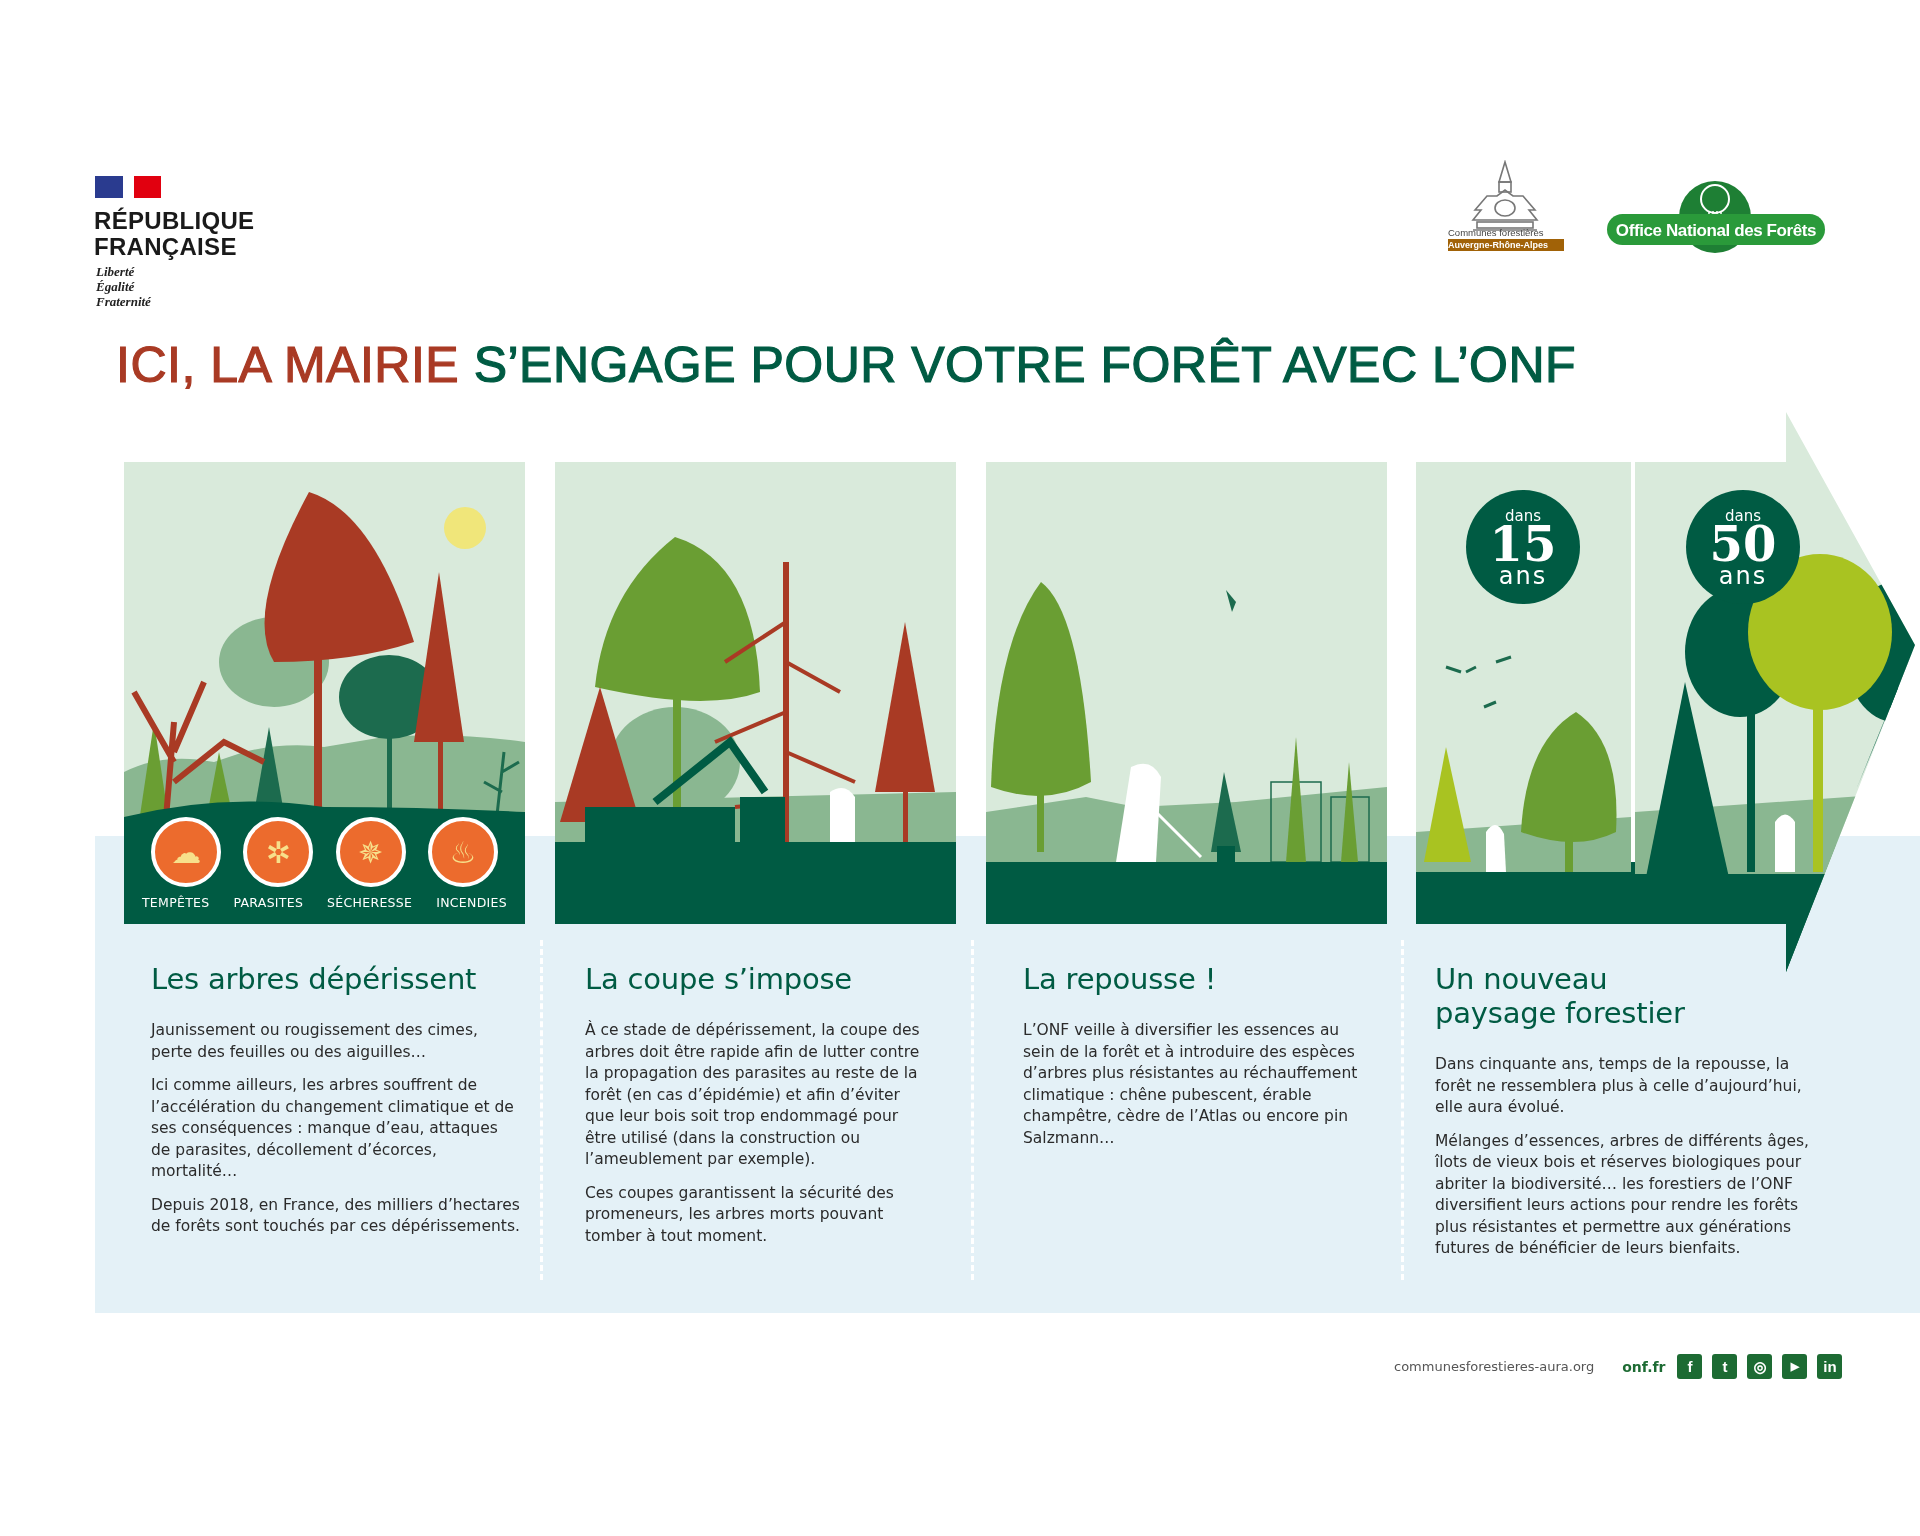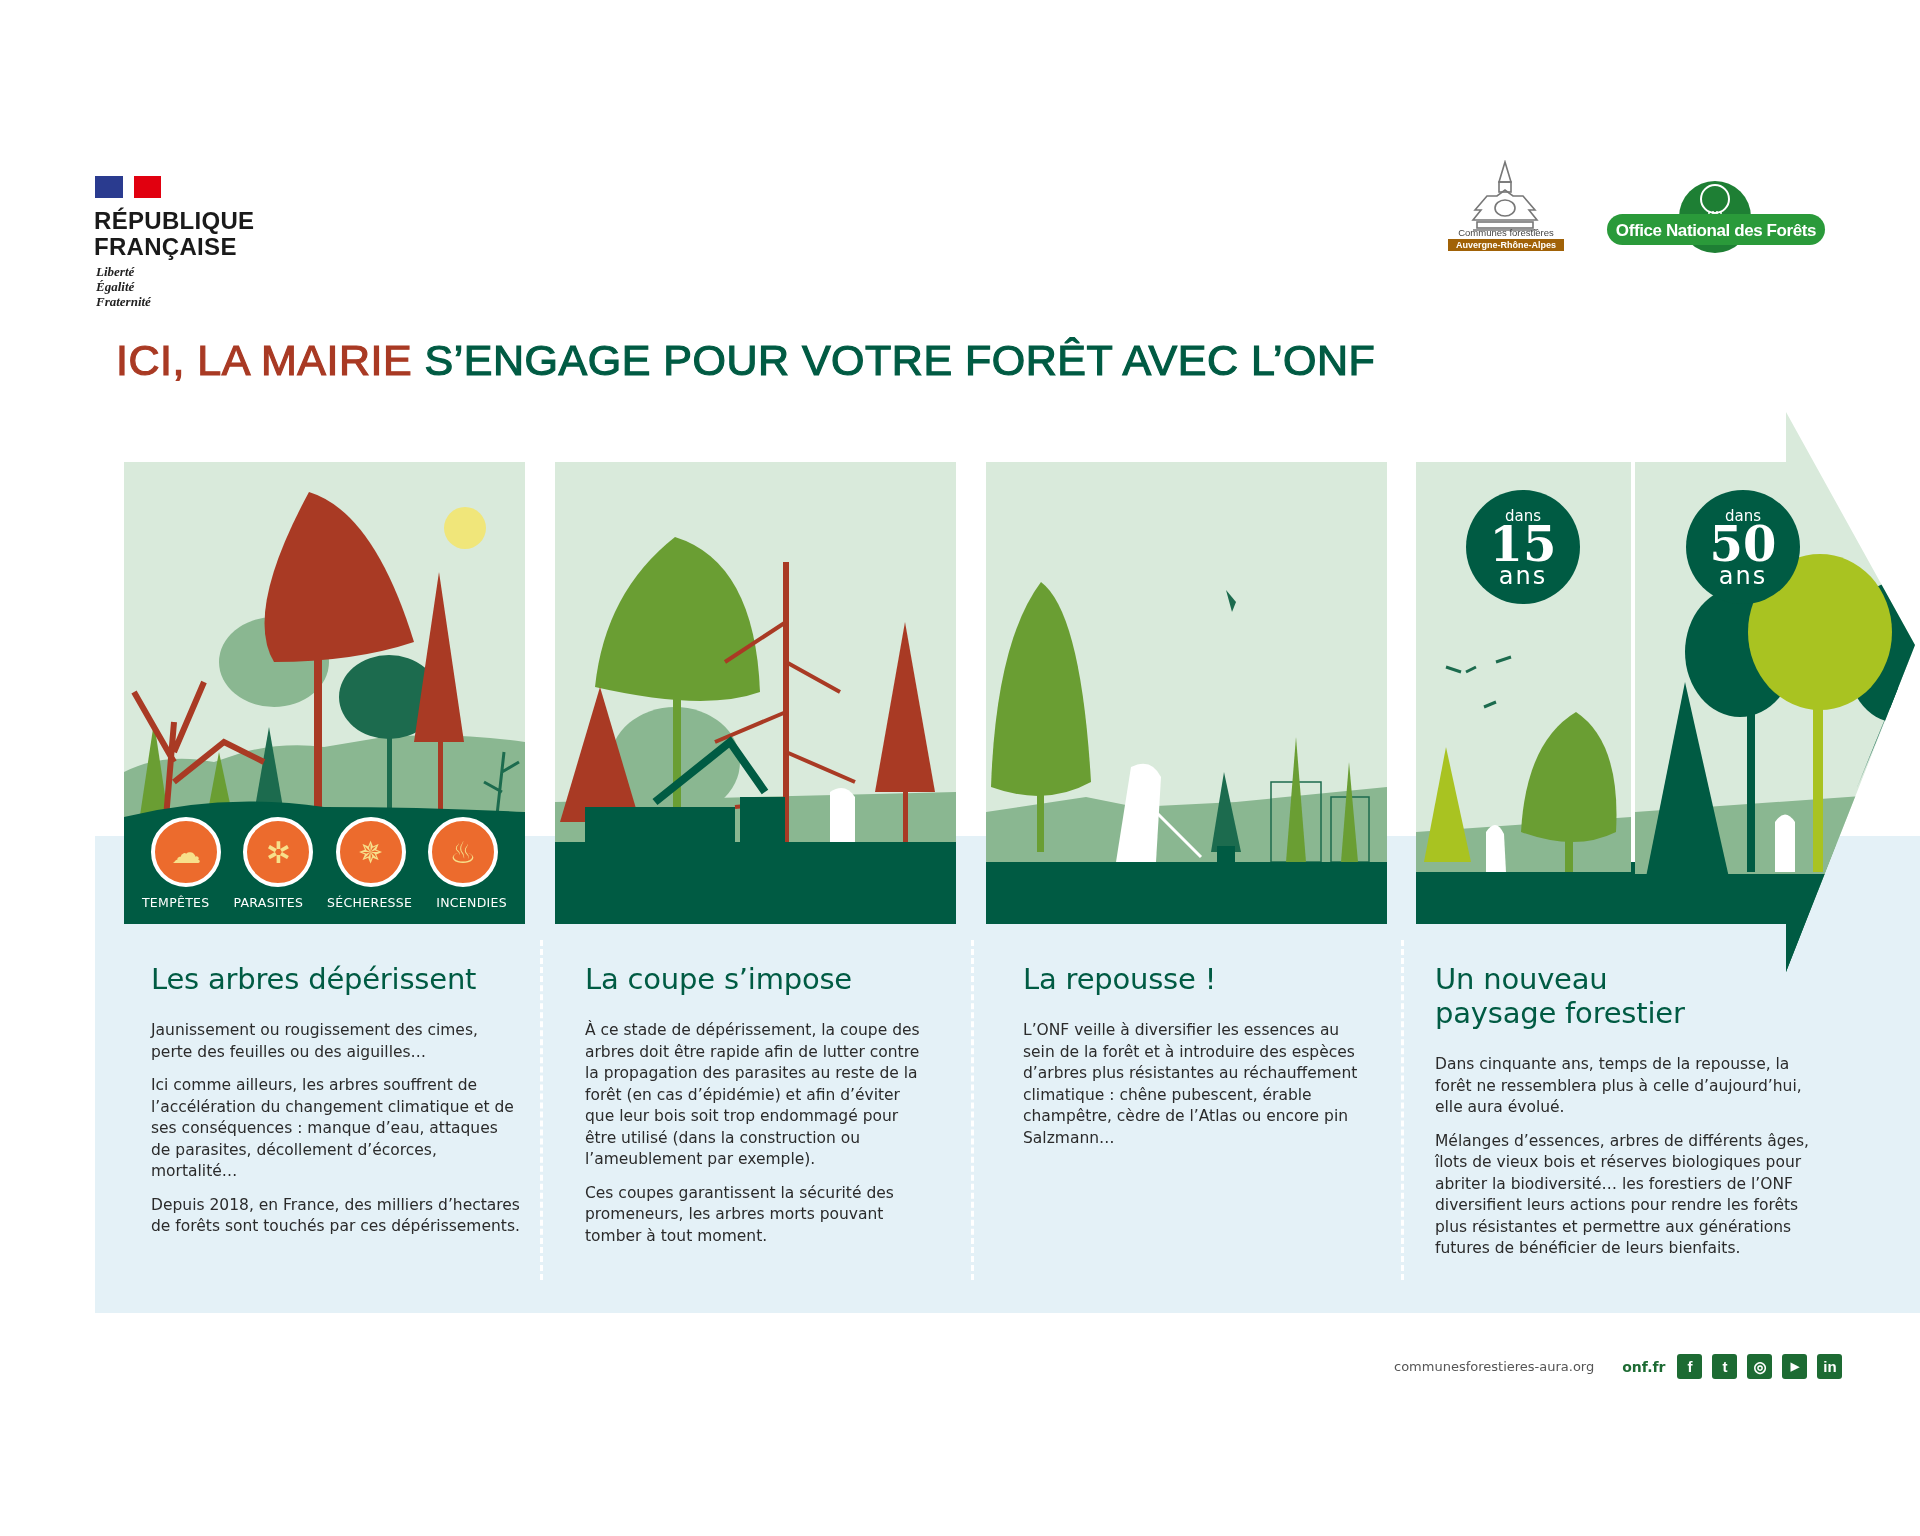--- a/index.html
+++ b/index.html
@@ -6,25 +6,25 @@
   body{width:1920px;height:1536px;background:#ffffff;position:relative;overflow:hidden;font-family:"DejaVu Sans","Liberation Sans",sans-serif;color:#2b2b2b;}
   .abs{position:absolute;}
   
   .rf-flag{left:95px;top:176px;width:66px;height:22px;display:flex;}
   .rf-flag .b{flex:1;background:#2a3b8f;}
   .rf-flag .w{flex:0.4;background:#fff;}
   .rf-flag .r{flex:1;background:#e1000f;}
   .rf-name{left:94px;top:208px;font-family:"Liberation Sans",sans-serif;font-weight:700;font-size:24px;line-height:26px;color:#1a1a1a;letter-spacing:0.3px;}
   .rf-motto{left:96px;top:264px;font-family:"Liberation Serif",serif;font-style:italic;font-weight:700;font-size:13px;line-height:15px;color:#222;}
   .cf-logo{left:1445px;top:160px;width:120px;height:96px;}
-  .cf-text{left:1448px;top:227px;font-family:"Liberation Sans",sans-serif;font-size:9.5px;color:#444;width:116px;text-align:center;}
+  .cf-text{left:1448px;top:227px;font-family:"Liberation Sans",sans-serif;font-size:9.5px;color:#444;width:116px;}
   .cf-sub{display:block;background:#a16207;color:#fff;margin-top:1px;font-weight:700;font-size:9px;padding:1px 0;}
   .onf-logo{left:1605px;top:173px;width:220px;height:80px;}
   .onf-pill{left:1607px;top:214px;width:218px;height:31px;background:#2a9a3a;border-radius:17px;color:#fff;font-family:"Liberation Sans",sans-serif;font-weight:700;font-size:17px;line-height:34px;text-align:center;letter-spacing:-0.4px;}
-  .title{left:116px;top:336px;font-family:"Liberation Sans",sans-serif;font-size:43px;font-weight:400;letter-spacing:0.5px;white-space:nowrap;-webkit-text-stroke:1.2px currentColor;}
+  .title{left:116px;top:336px;font-family:"Liberation Sans",sans-serif;font-size:50px;font-weight:400;letter-spacing:0.5px;white-space:nowrap;-webkit-text-stroke:1.2px currentColor;}
   .title .red{color:#a93a24;}
   .title .green{color:#005b43;}
   
   .band{left:95px;top:836px;width:1825px;height:477px;background:#e4f1f7;}
   .divider{top:940px;height:340px;border-left:3px dashed #ffffff;}
   
   .panel{top:462px;height:462px;background:#d9eadb;overflow:hidden;}
   .panel svg{position:absolute;left:0;top:0;}
   .col h2{margin:0;font-family:"DejaVu Sans",sans-serif;font-weight:400;font-size:29px;line-height:34px;color:#005b43;letter-spacing:-0.2px;}
   .col p{margin:0 0 12px 0;font-family:"DejaVu Sans",sans-serif;font-size:15.5px;line-height:21.5px;color:#2b2b2b;}

